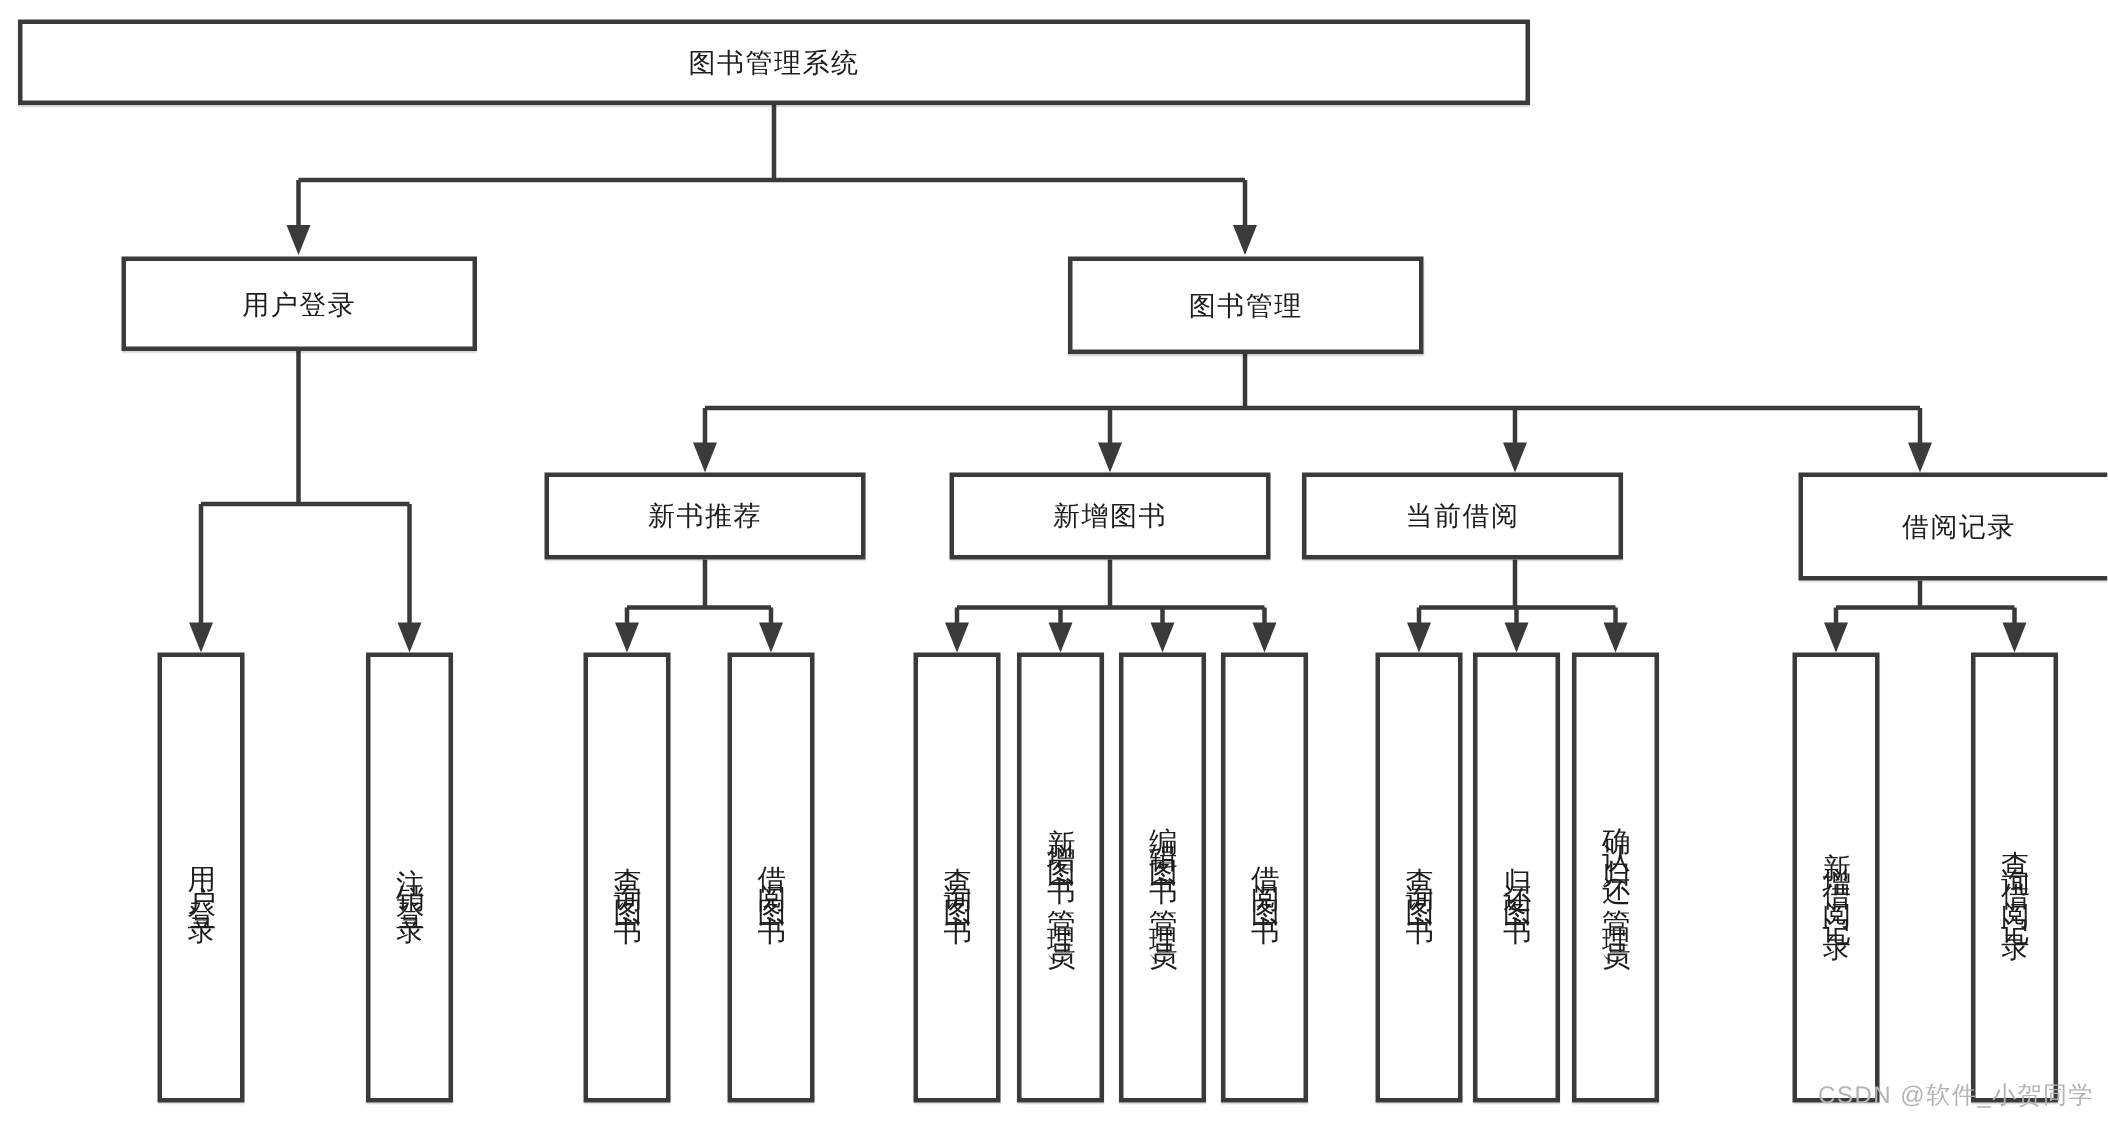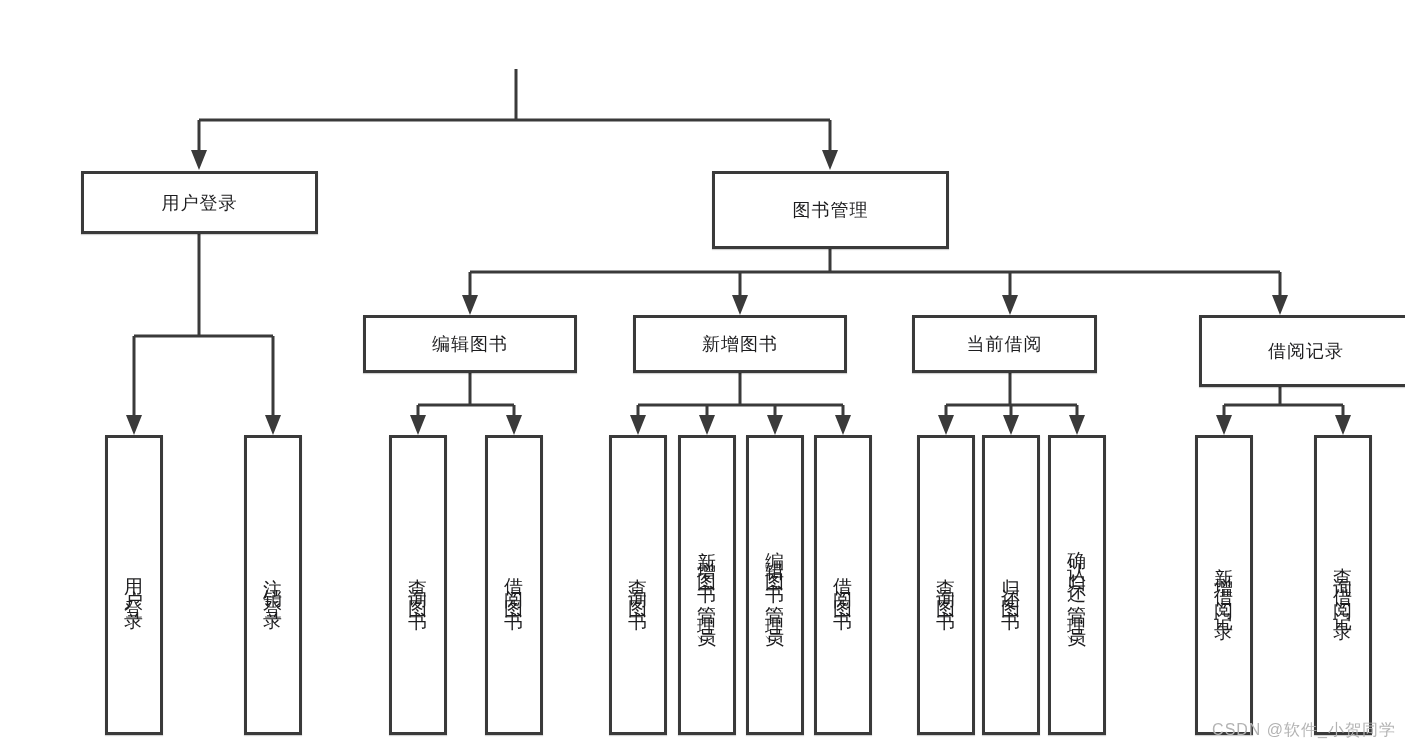--- a/index.html
+++ b/index.html
@@ -65,27 +65,28 @@
          M1002 295 L1018 295 L1010 315 Z M1272 295 L1288 295 L1280 315 Z
          M126 415 L142 415 L134 435 Z M265 415 L281 415 L273 435 Z
          M410 415 L426 415 L418 435 Z M506 415 L522 415 L514 435 Z
          M630 415 L646 415 L638 435 Z M699 415 L715 415 L707 435 Z
          M767 415 L783 415 L775 435 Z M835 415 L851 415 L843 435 Z
          M938 415 L954 415 L946 435 Z M1003 415 L1019 415 L1011 435 Z
          M1069 415 L1085 415 L1077 435 Z M1216 415 L1232 415 L1224 435 Z
          M1335 415 L1351 415 L1343 435 Z" fill="#3a3a3a" stroke="none"></path>
   </svg>
 
+  <div class="box h" style="left:12px;top:13px;width:1008px;height:57px">图书管理系统</div>
 
   <div class="box h" style="left:81px;top:171px;width:237px;height:63px">用户登录</div>
-  <div class="box h" style="left:712px;top:171px;width:237px;height:78px">图书管理</div>
+  <div class="box h" style="left:712px;top:171px;width:237px;height:65px">图书管理</div>
 
-  <div class="box h" style="left:363px;top:315px;width:214px;height:58px">编辑图书</div>
+  <div class="box h" style="left:363px;top:315px;width:214px;height:58px">新书推荐</div>
   <div class="box h" style="left:633px;top:315px;width:214px;height:58px">新增图书</div>
-  <div class="box h" style="left:912px;top:315px;width:185px;height:58px">当前借阅</div>
+  <div class="box h" style="left:868px;top:315px;width:214px;height:58px">当前借阅</div>
   <div class="box h" style="left:1199px;top:315px;width:214px;height:72px">借阅记录</div>
 
   <div class="box v leaf" style="left:105px">用户登录</div>
   <div class="box v leaf" style="left:244px">注销登录</div>
 
   <div class="box v leaf" style="left:389px">查询图书</div>
   <div class="box v leaf" style="left:485px">借阅图书</div>
 
   <div class="box v leaf" style="left:609px">查询图书</div>
   <div class="box v leaf" style="left:678px">新增图书（管理员）</div>

